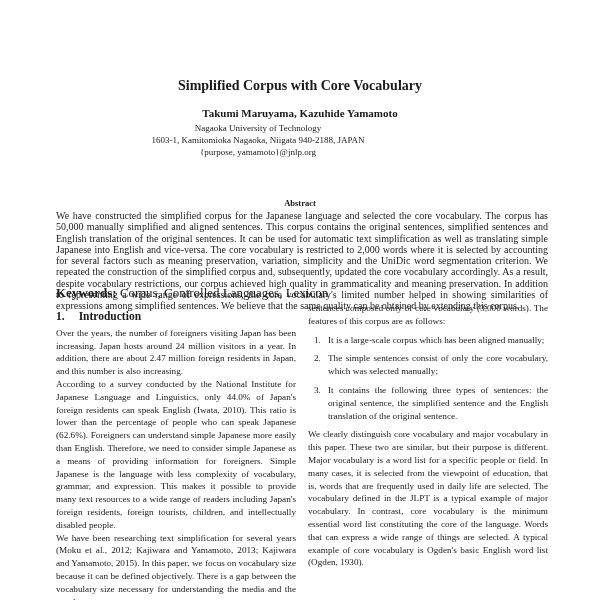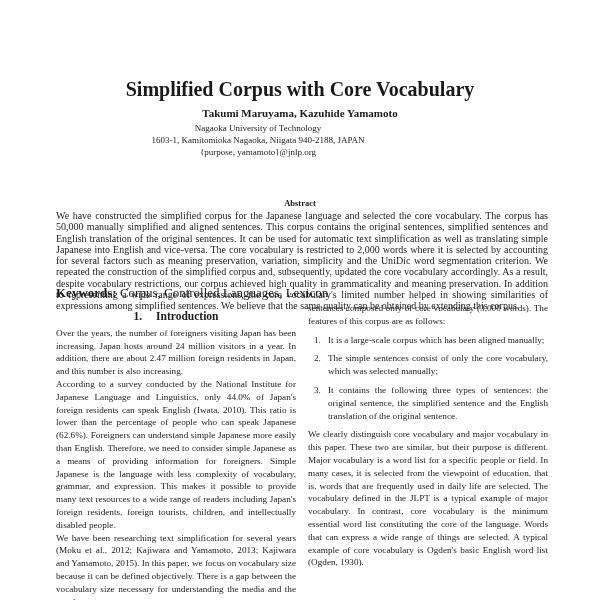--- a/index.html
+++ b/index.html
@@ -1,33 +1,33 @@
 <!DOCTYPE html>
 <html><head>
 <meta charset="utf-8">
 <style>
   html, body { margin:0; padding:0; background:#ffffff; }
   body { width:600px; height:600px; overflow:hidden; position:relative;
          font-family:"Liberation Serif","DejaVu Serif",serif; color:#1a1a1a; }
   .title { position:absolute; top:78px; left:0; width:600px; text-align:center;
-           font-size:20px; font-weight:bold; }
+           font-size:14px; font-weight:bold; }
   .authors { position:absolute; top:107px; left:0; width:600px; text-align:center;
              font-size:11px; font-weight:bold; }
   .affil { position:absolute; left:0; width:516px; text-align:center; font-size:9px; }
   .abs-head { position:absolute; top:172px; left:0; width:600px; text-align:center;
               font-size:8.5px; font-weight:bold;margin-top:26px; }
   .abs-body { position:absolute; top:198px; left:56px; width:492px;
               font-size:10px; line-height:11.3px; text-align:justify;margin-top:12px; }
   .keywords { position:absolute; top:285px; left:56px; font-size:13px; }
   .keywords b { font-weight:bold; }
   .col { position:absolute; width:240px; font-size:9.2px; line-height:12.8px;
          text-align:justify; }
   .col-left { left:56px; top:310px; }
   .col-right { left:308px; top:302px; }
-  .sec-head { text-align:center; font-size:11.5px; font-weight:bold; margin:0 0 4px 0; }
+  .sec-head { text-align:left; font-size:11.5px; font-weight:bold; margin:0 0 4px 0; }
   .sec-head .num { margin-right:14px; }
   p { margin:0; }
   ol { margin:6px 0 0 0; padding:0; list-style:none; }
   ol li { position:relative; padding-left:20px; margin-bottom:6px; }
   ol li .n { position:absolute; left:6px; top:0; }
 </style>
 </head>
 <body>
 
 <div class="title">Simplified Corpus with Core Vocabulary</div>

